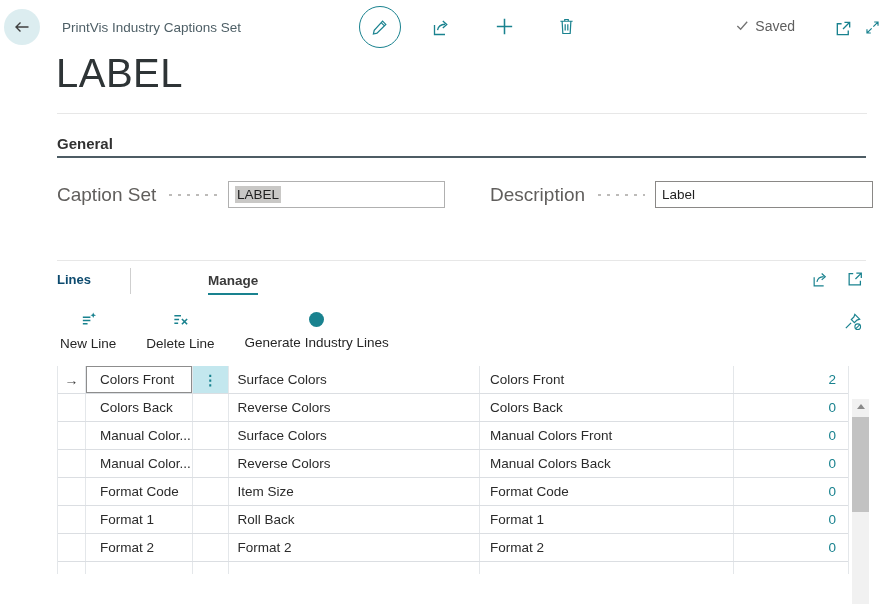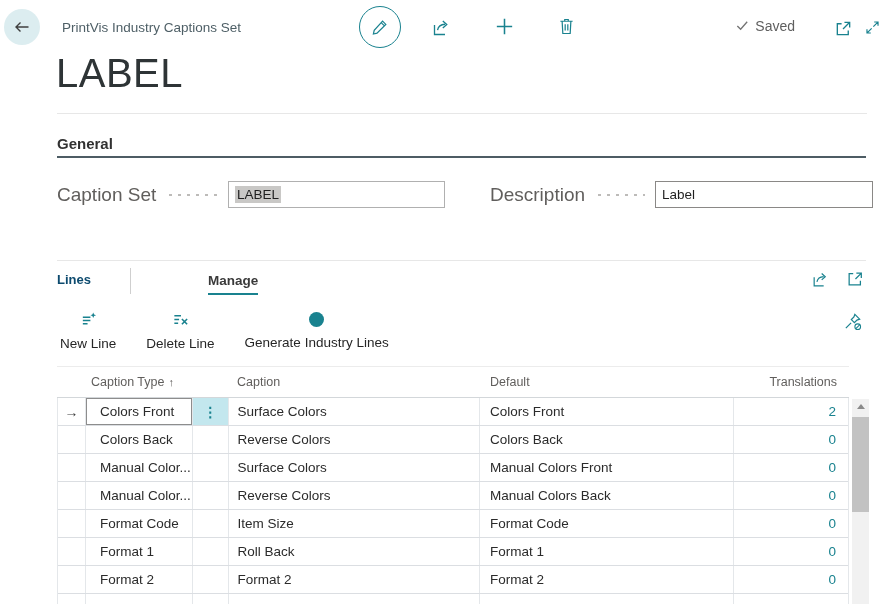--- a/index.html
+++ b/index.html
@@ -243,30 +243,20 @@
   <span>
     <svg width="19" height="19" viewBox="0 0 20 20">
         <path d="M12.5 2.5l5 5-2.8 1-2.7 2.7-3.2-3.2 2.7-2.7zM8.5 11.5L3 17" fill="none" stroke="currentColor" stroke-width="1.3"></path>
         <circle cx="15.5" cy="15.5" r="3" fill="#fff" stroke="currentColor" stroke-width="1.1"></circle>
         <path d="M13.5 17.5l4-4" stroke="currentColor" stroke-width="1.1"></path>
       </svg>
   </span>
 </div>
 
 <div class="table">
-  <div class="thead">
-    <div class="h-sel"></div>
-    <div class="h-type">
-      <span>Caption Type</span>
-      <span class="sort-arrow">↑</span>
-    </div>
-    <div class="h-cap">Caption</div>
-    <div class="h-def">Default</div>
-    <div class="h-tr">Translations</div>
-  </div>
   <div class="tbody">
       <div class="trow selected">
         <div class="cell c-sel">
           <span class="rowarrow">→</span>
         </div>
         <div class="cell c-type">Colors Front</div>
         <div class="cell c-menu active">
           <span class="dots3">⋮</span>
         </div>
         <div class="cell c-cap">Surface Colors</div>

